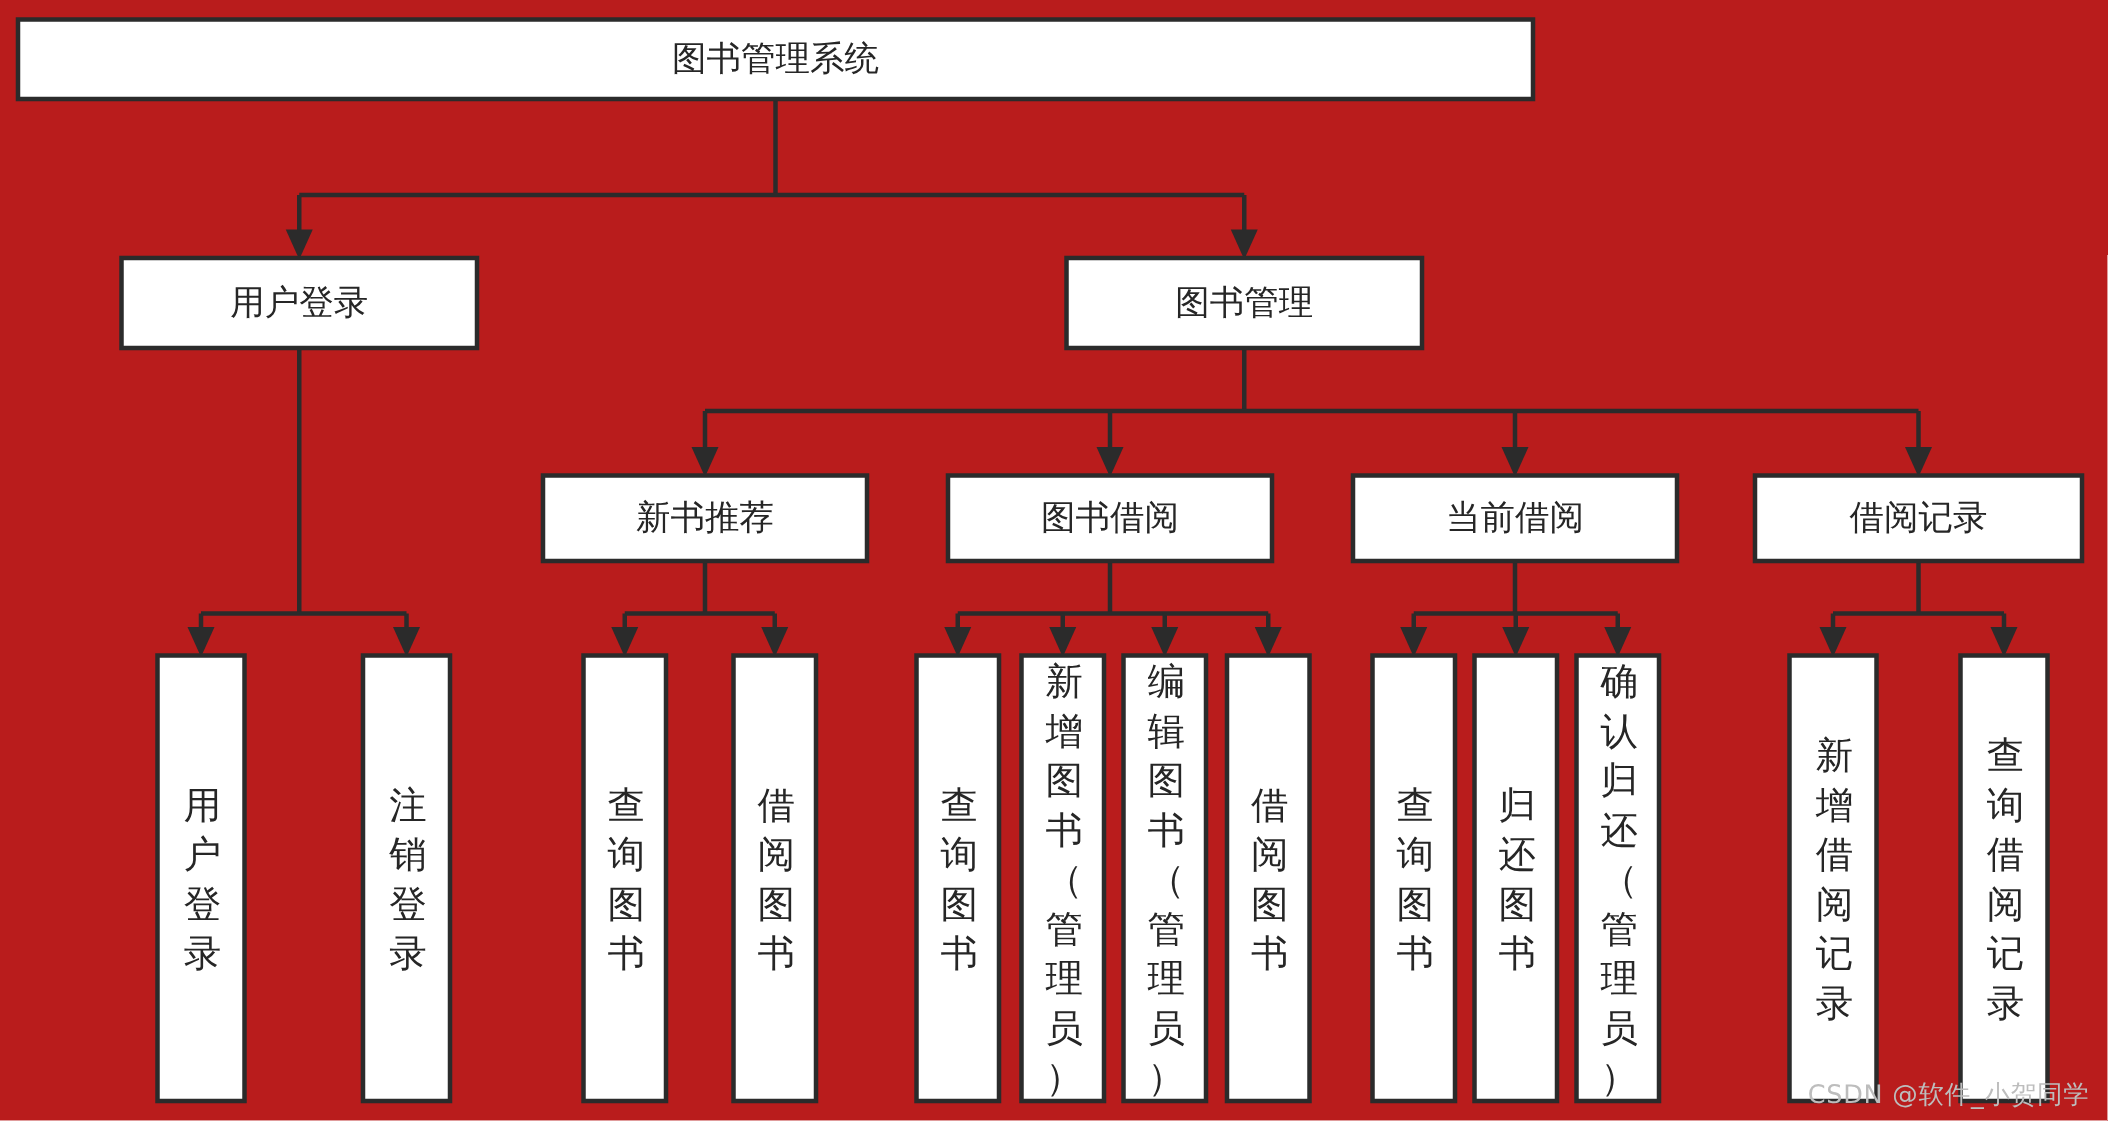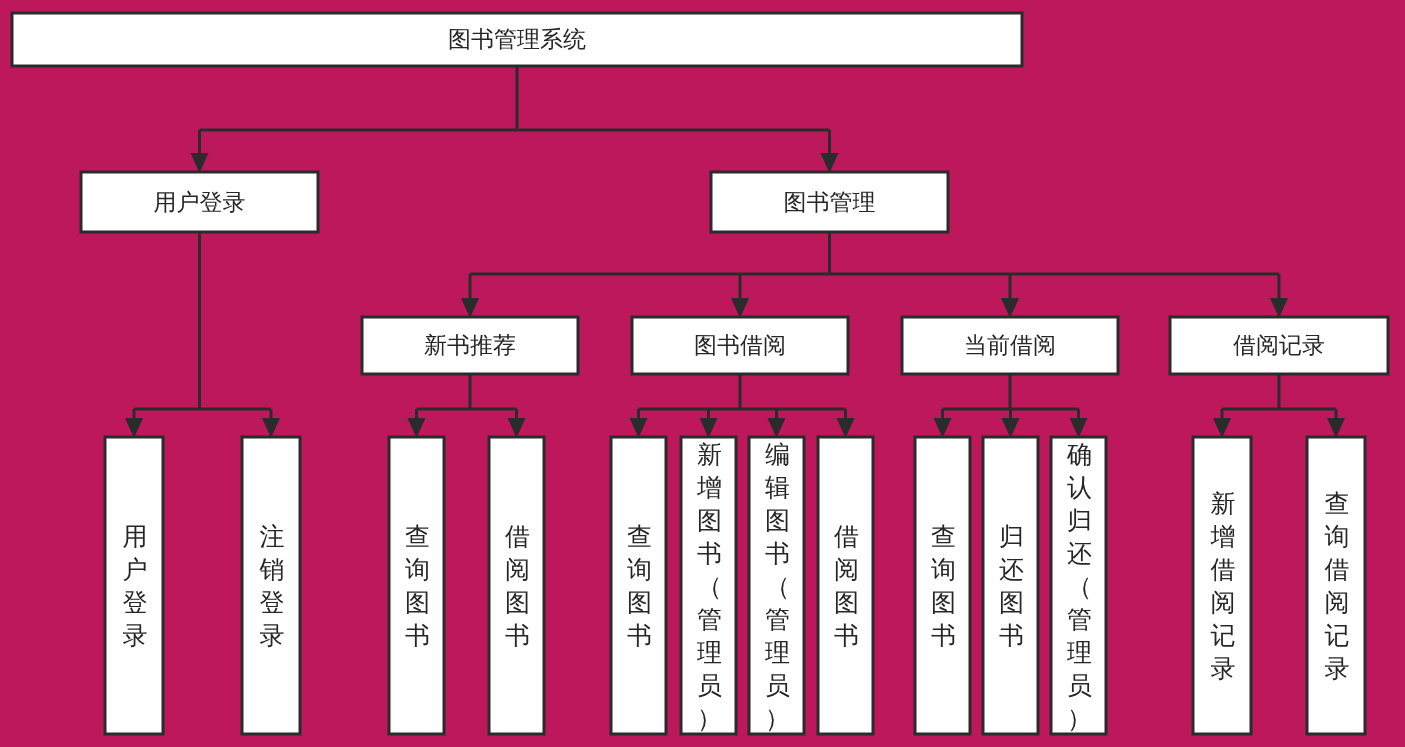--- a/index.html
+++ b/index.html
@@ -8,21 +8,21 @@
     padding: 0;
     background: #ffffff;
   }
   body {
     font-family: "DejaVu Sans", "Liberation Sans", sans-serif;
   }
   #diagram-root {
     position: relative;
     width: 1405px;
     height: 747px;
-    background: #be185d;
+    background: #b91c1c;
     overflow: hidden;
   }
   svg.flow {
     position: absolute;
     left: 0;
     top: 0;
     width: 1405px;
     height: 747px;
     display: block;
   }
@@ -215,13 +215,14 @@
         <g>
           <rect x="1193" y="437" width="58" height="297" class="node-rect"></rect>
           <text x="1223" class="node-label-vert"><tspan x="1223" y="512.24">新</tspan><tspan x="1223" y="545.24">增</tspan><tspan x="1223" y="578.24">借</tspan><tspan x="1223" y="611.24">阅</tspan><tspan x="1223" y="644.24">记</tspan><tspan x="1223" y="677.24">录</tspan></text>
         </g>
         <g>
           <rect x="1307" y="437" width="58" height="297" class="node-rect"></rect>
           <text x="1337" class="node-label-vert"><tspan x="1337" y="512.24">查</tspan><tspan x="1337" y="545.24">询</tspan><tspan x="1337" y="578.24">借</tspan><tspan x="1337" y="611.24">阅</tspan><tspan x="1337" y="644.24">记</tspan><tspan x="1337" y="677.24">录</tspan></text>
         </g>
       </g>
   </svg>
+  <div class="watermark">CSDN @软件_小贺同学</div>
 </div>
 
 </body></html>

